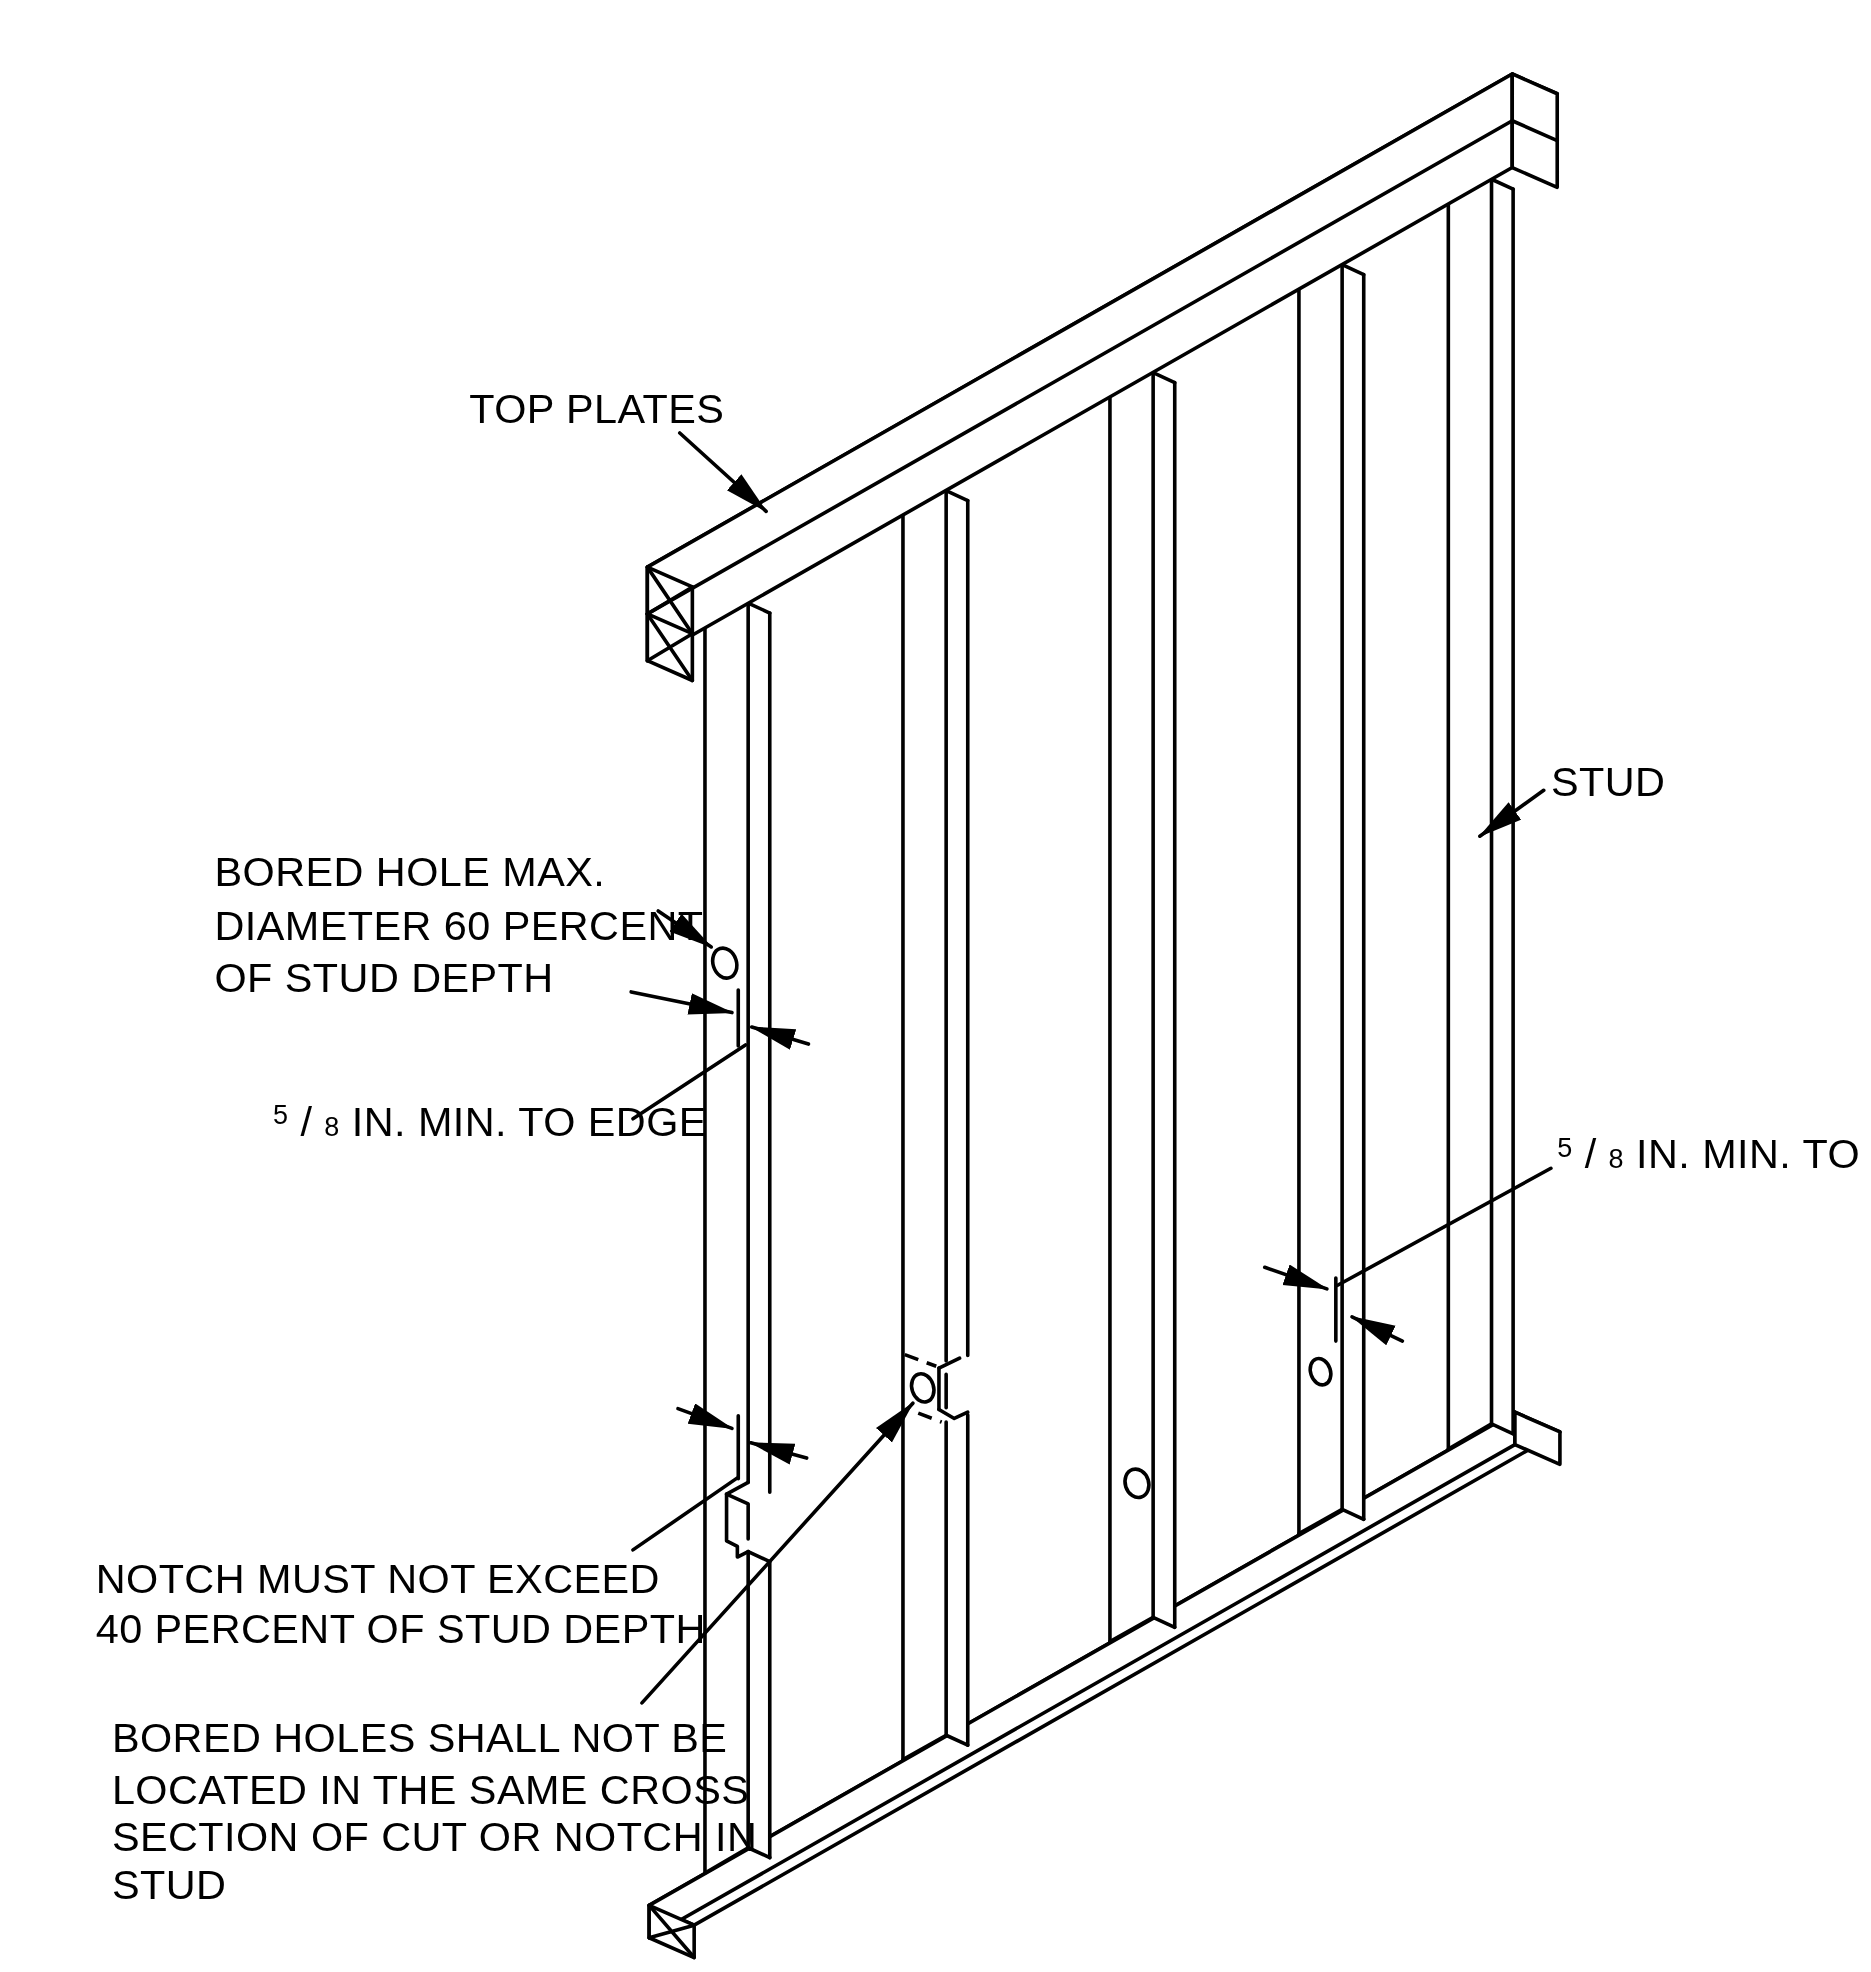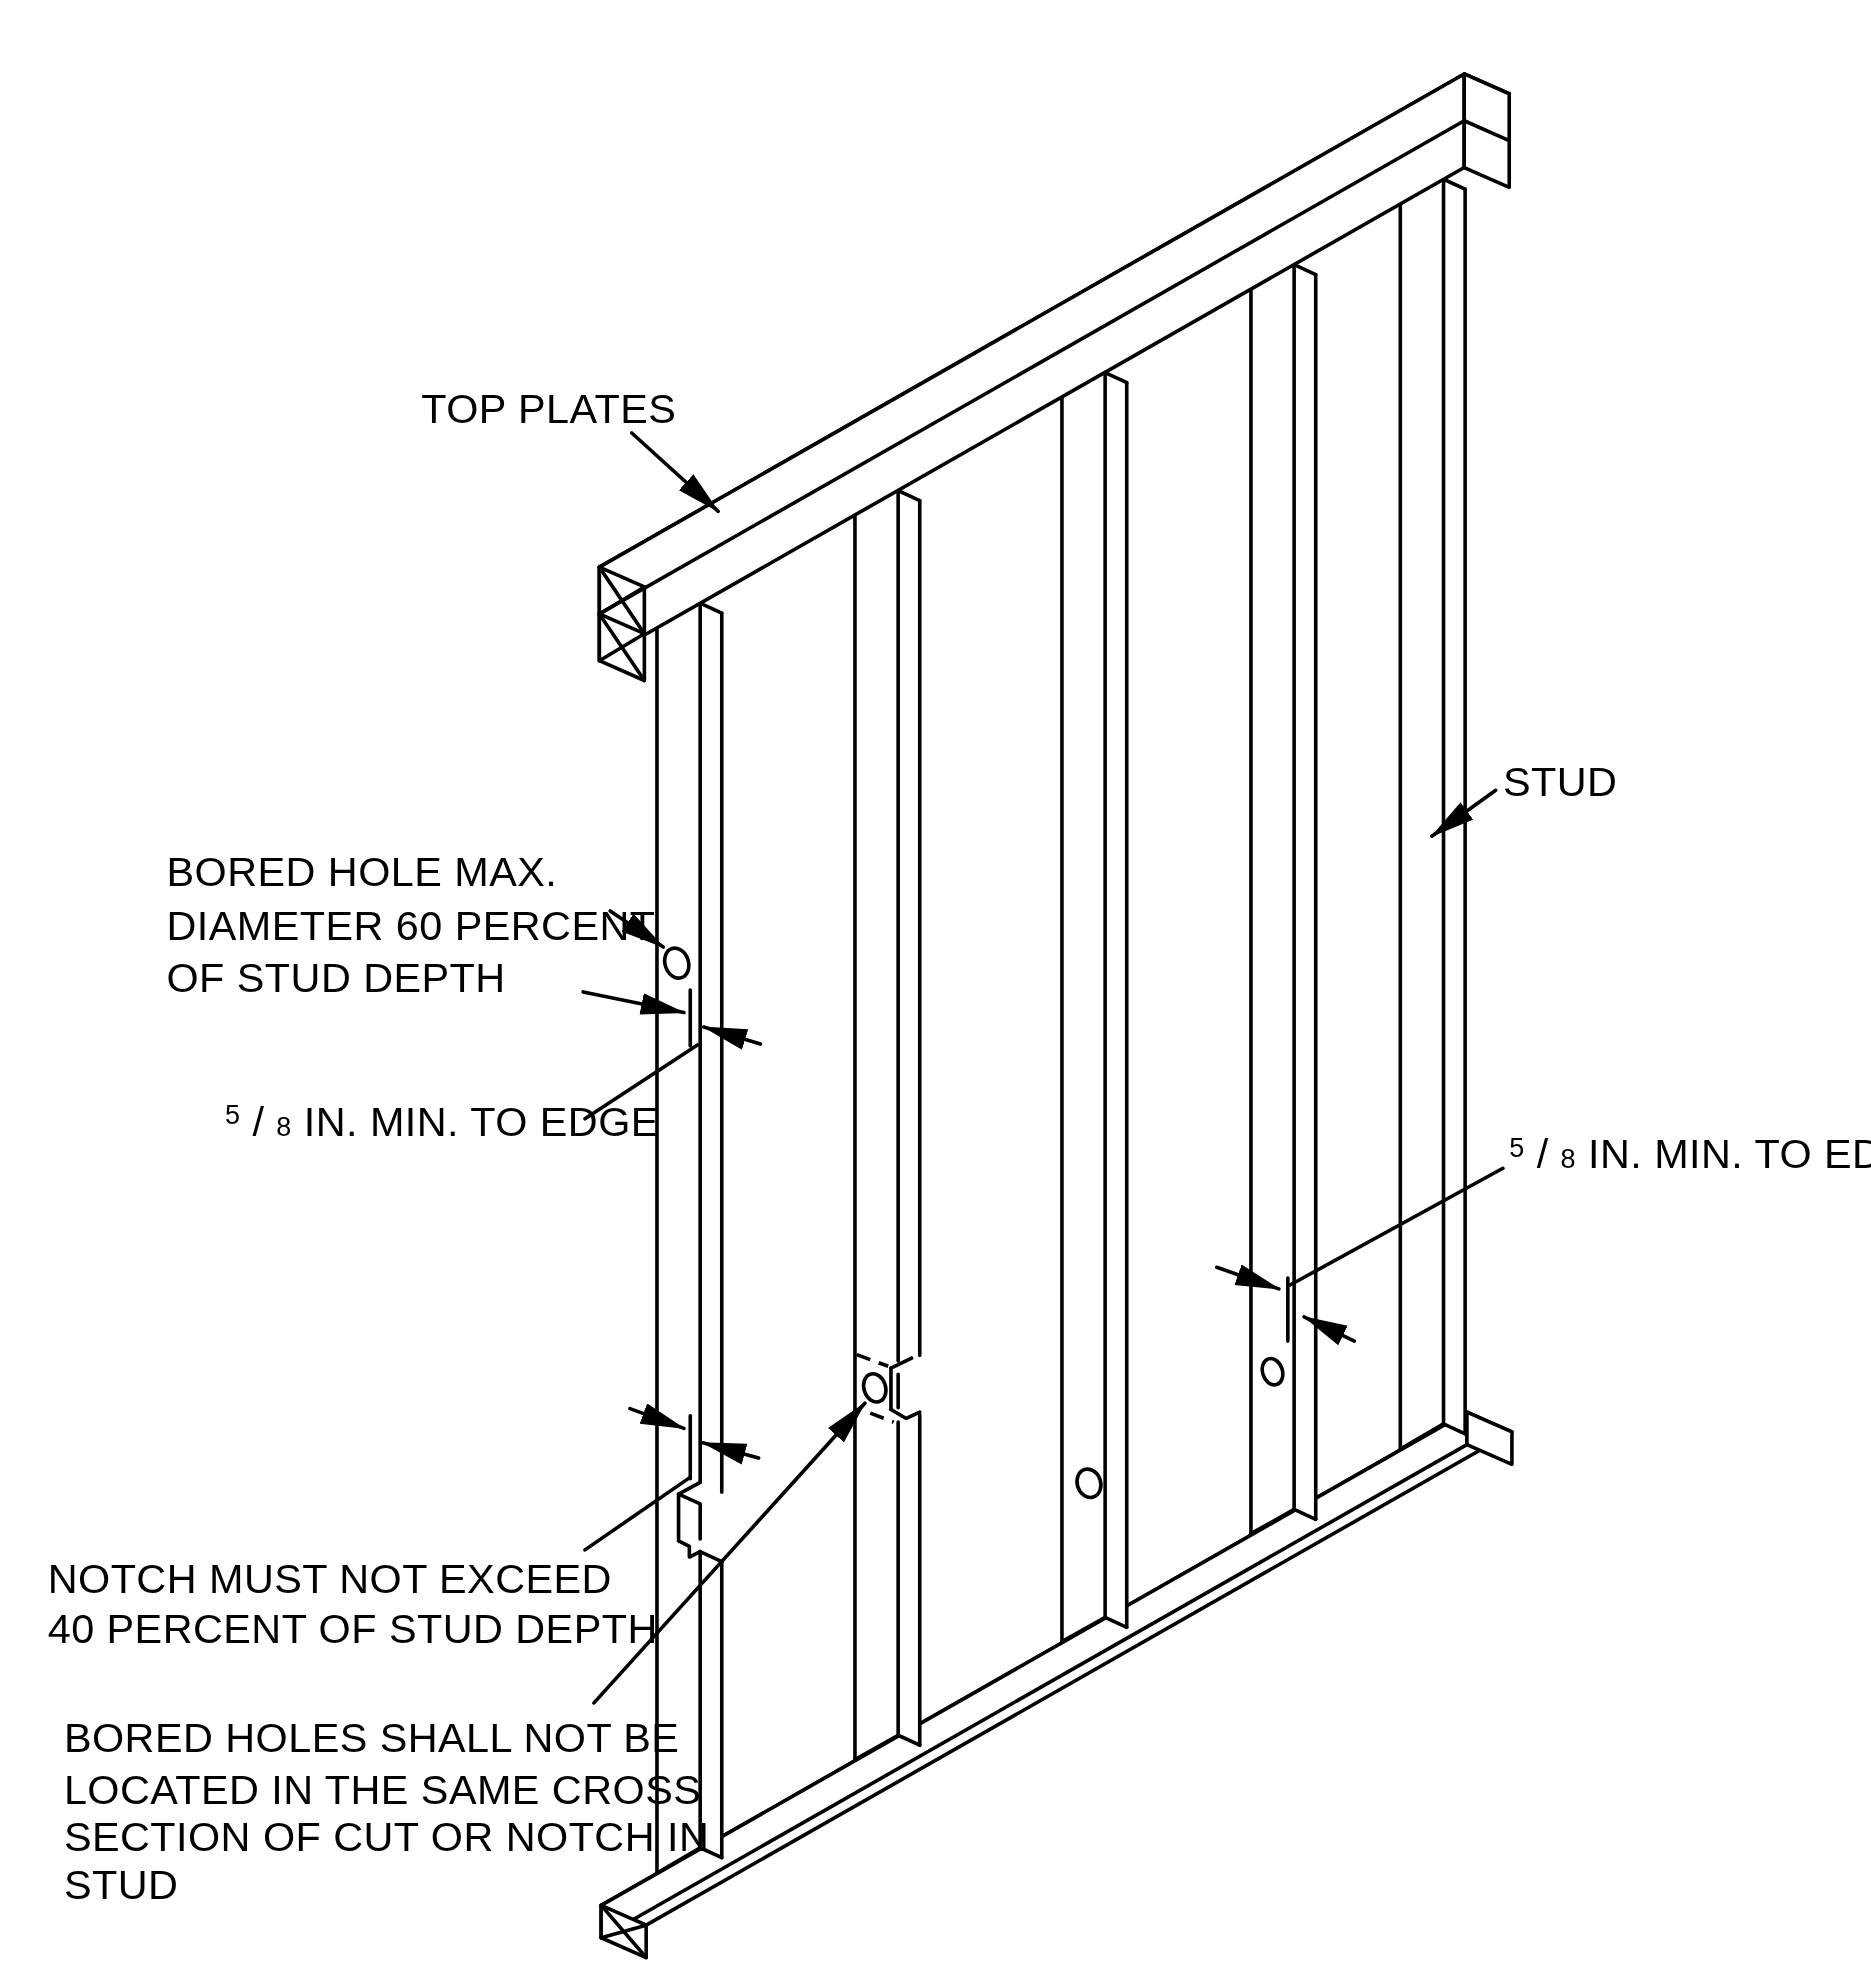--- a/index.html
+++ b/index.html
@@ -1,17 +1,17 @@
 <!DOCTYPE html>
 <html style="font-size:14.4px"><head>
 <meta charset="utf-8">
 <style>
   html,body{margin:0;padding:0;background:#fff;}
   body{width:1871px;height:1973px;position:relative;font-family:"Liberation Sans",sans-serif;}
-  .stage{position:absolute;inset:0;}
+  .stage{position:absolute;inset:0;margin-left:48px;}
   svg{display:block;width:1871px;height:1973px;}
   .ln{stroke:#000;stroke-width:4;fill:none;stroke-linecap:round;stroke-linejoin:round;}
   .fill{fill:#fff;stroke:#000;stroke-width:4;stroke-linejoin:round;}
   .sil{fill:#fff;stroke:none;}
   .dash{stroke:#000;stroke-width:4;fill:none;stroke-dasharray:16 10;stroke-linecap:butt;}
   .hole{fill:#fff;stroke:#000;stroke-width:4;}
   text{fill:#000;font-family:"Liberation Sans","DejaVu Sans",sans-serif;font-size:46px;letter-spacing:0.5px;}
   .sm{font-size:30px;}
 </style>
 </head>

